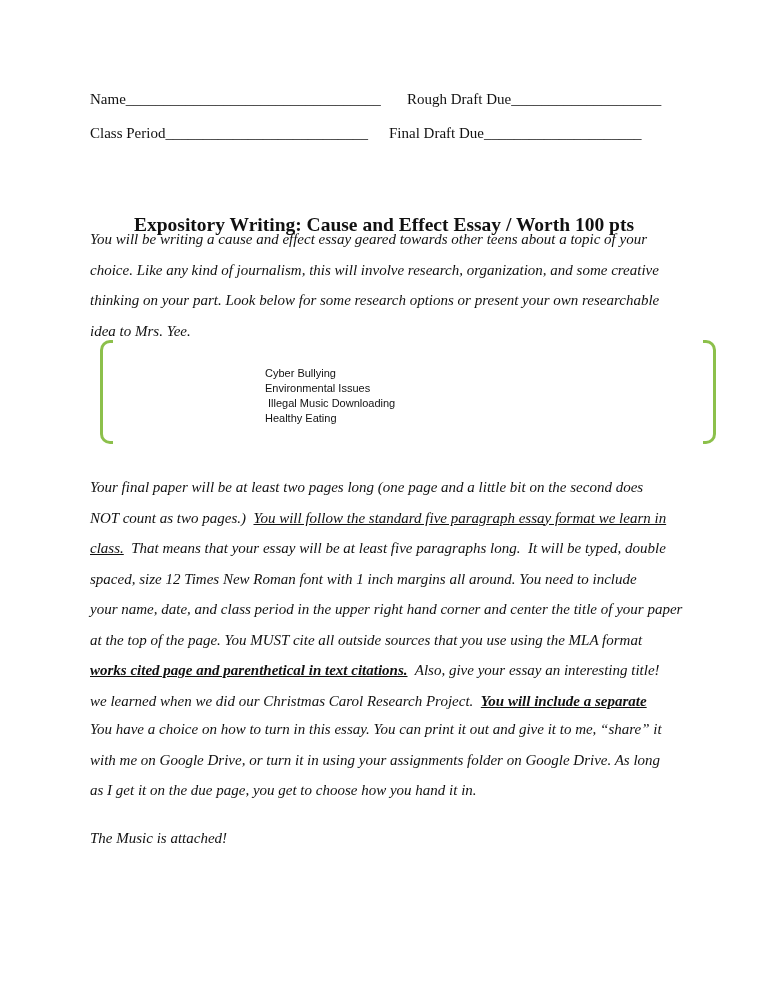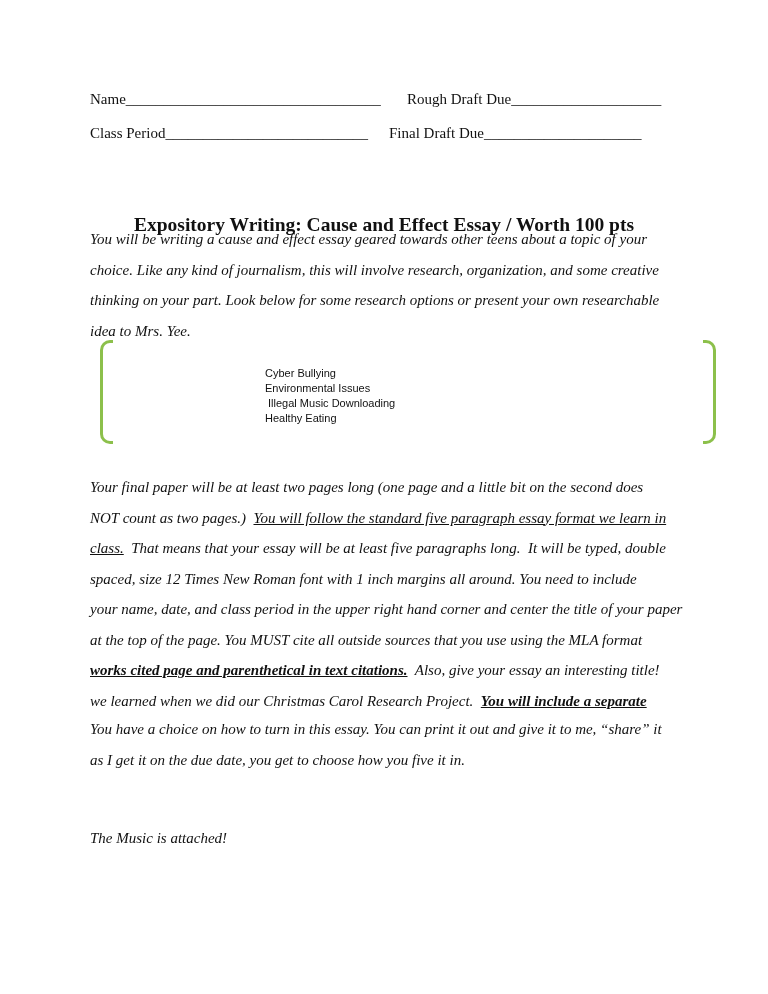--- a/index.html
+++ b/index.html
@@ -70,18 +70,19 @@
   <span class="line"><span class="u">class.</span><span style="white-space:pre">  That means that your essay will be at least five paragraphs long.  It will be typed, double</span></span>
   <span class="line">spaced, size 12 Times New Roman font with 1 inch margins all around. You need to include</span>
   <span class="line">your name, date, and class period in the upper right hand corner and center the title of your paper</span>
   <span class="line">at the top of the page.  You MUST cite all outside sources that you use using the MLA format</span>
   <span class="line"><span class="bu">works cited page and parenthetical in text citations.</span><span style="white-space:pre">  Also, give your essay an interesting title!</span></span>
   <span class="line"><span style="white-space:pre">we learned when we did our Christmas Carol Research Project.  </span><span class="bu">You will include a separate</span></span>
 </div>
 
 <div class="para" style="top:714px;">
   <span class="line">You have a choice on how to turn in this essay.  You can print it out and give it to me, “share” it</span>
-  <span class="line">as I get it on the due date, you get to choose how you five it in.</span>
+  <span class="line">with me on Google Drive, or turn it in using your assignments folder on Google Drive.  As long</span>
+  <span class="line">as I get it on the due page, you get to choose how you hand it in.</span>
 </div>
 
 <div class="para" style="top:823px;">
   <span class="line">The Music is attached!</span>
 </div>
 
 </body></html>

